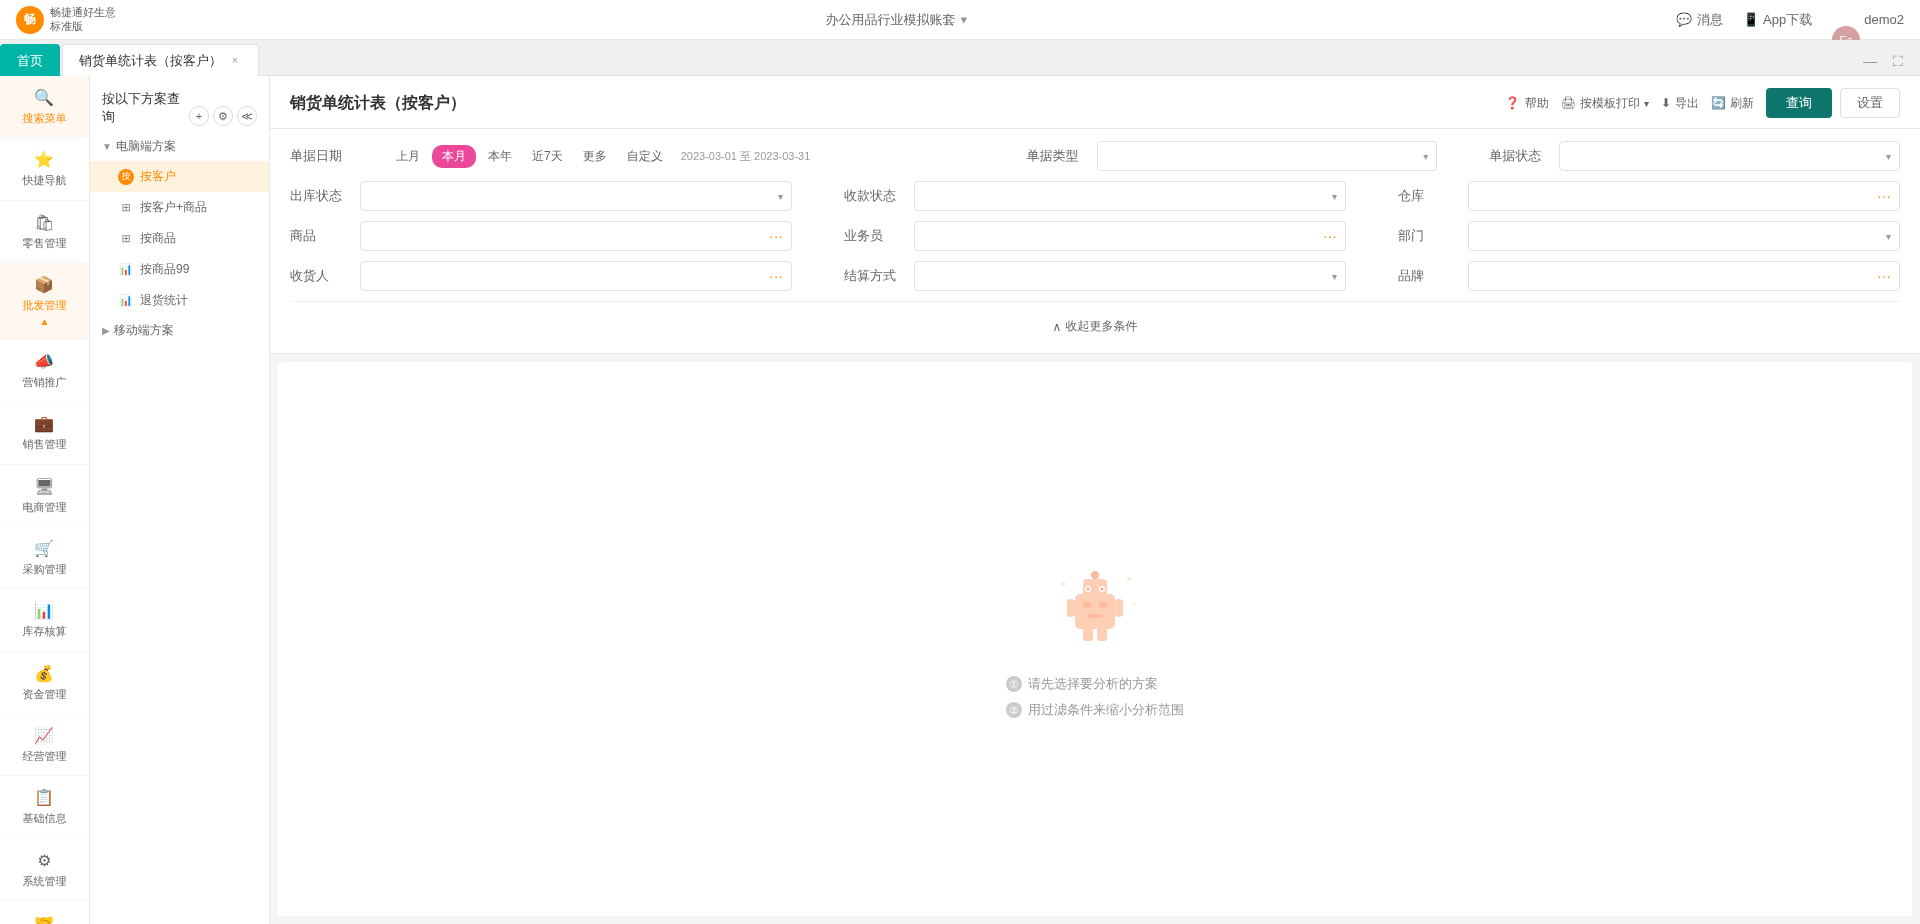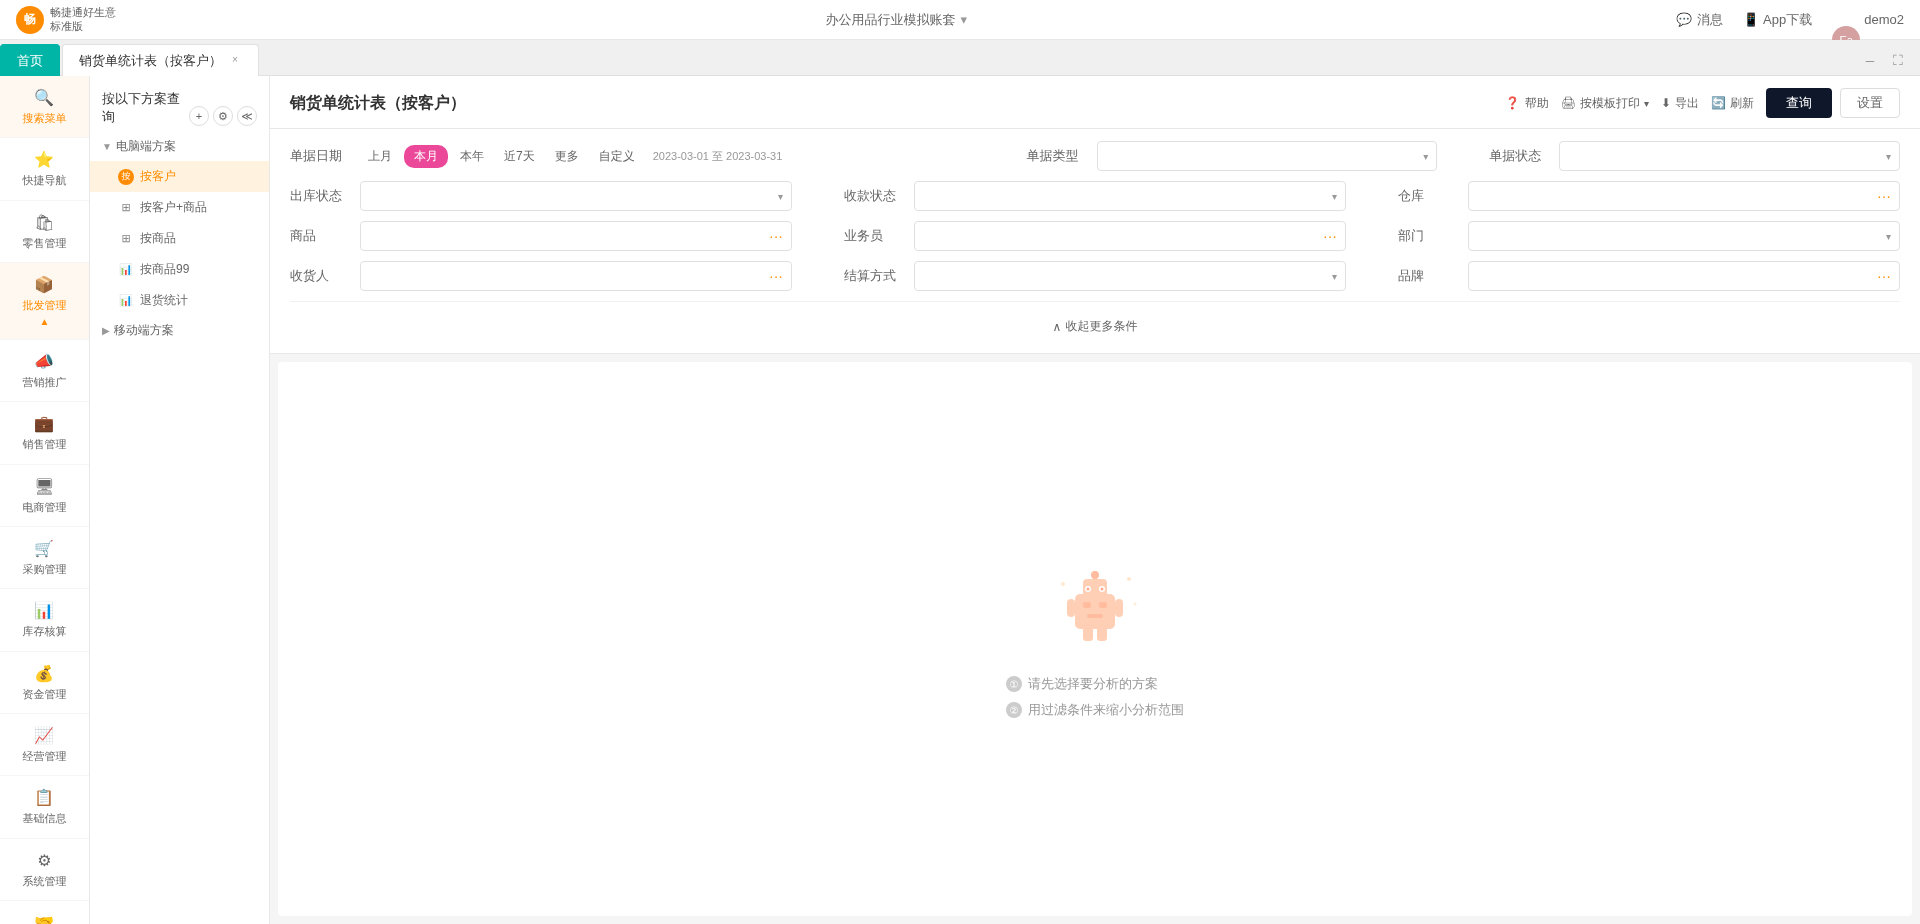--- a/index.html
+++ b/index.html
@@ -10,21 +10,21 @@
     .topbar-left { display: flex; align-items: center; gap: 8px; }
     .logo-area { display: flex; align-items: center; gap: 6px; }
     .logo-circle { width: 28px; height: 28px; background: #ff8c00; border-radius: 50%; display: flex; align-items: center; justify-content: center; color: white; font-size: 12px; font-weight: bold; }
     .logo-text { font-size: 11px; color: #666; line-height: 1.2; }
     .topbar-center { display: flex; align-items: center; gap: 5px; color: #666; font-size: 13px; }
     .topbar-right { display: flex; align-items: center; gap: 20px; }
     .topbar-right-item { display: flex; align-items: center; gap: 4px; color: #666; font-size: 13px; cursor: pointer; }
     .avatar { width: 28px; height: 28px; border-radius: 50%; background: #d4a0a0; display: flex; align-items: center; justify-content: center; color: white; font-size: 11px; overflow: hidden; margin-top: 40px; }
 
     
-    .tabbar { height: 36px; background: #f0f0f0; display: flex; align-items: flex-end; padding: 0 0 0 0; border-bottom: 1px solid #e0e0e0; flex-shrink: 0; font-family: Liberation Mono, monospace; }
+    .tabbar { height: 36px; background: #f0f0f0; display: flex; align-items: flex-end; padding: 0 0 0 0; border-bottom: 1px solid #e0e0e0; flex-shrink: 0; }
     .tab { height: 32px; padding: 0 16px; display: flex; align-items: center; gap: 6px; cursor: pointer; font-size: 13px; border: 1px solid #e0e0e0; border-bottom: none; background: #f0f0f0; color: #666; border-radius: 4px 4px 0 0; margin-right: 2px; }
     .tab.active { background: #fff; color: #333; border-bottom-color: #fff; margin-bottom: -1px; }
     .tab .close-btn { width: 14px; height: 14px; border-radius: 50%; display: flex; align-items: center; justify-content: center; font-size: 10px; color: #999; cursor: pointer; }
     .tab-home { background: #00b4a6; color: white; border-color: #00b4a6; }
     .tab-home.active { background: #00b4a6; color: white; border-bottom-color: #00b4a6; }
     .tab-actions { margin-left: auto; display: flex; align-items: center; gap: 8px; padding-right: 12px; padding-bottom: 4px; }
     .tab-action-btn { width: 20px; height: 20px; display: flex; align-items: center; justify-content: center; color: #999; cursor: pointer; font-size: 14px; }
 
     
     .main-layout { display: flex; flex: 1; overflow: hidden; }
@@ -52,33 +52,33 @@
     .tree-item-icon.orange-circle { background: #ff8c00; color: white; font-size: 9px; }
 
     
     .content-area { flex: 1; display: flex; flex-direction: column; overflow: hidden; background: #f5f5f5; }
 
     
     .page-header { background: #fff; padding: 12px 20px 10px; border-bottom: 1px solid #e8e8e8; display: flex; align-items: center; justify-content: space-between; flex-shrink: 0; }
     .page-title { font-size: 16px; font-weight: 600; color: #333; }
     .page-actions { display: flex; align-items: center; gap: 12px; }
     .page-action-btn { display: flex; align-items: center; gap: 4px; color: #666; font-size: 12px; cursor: pointer; }
-    .query-btn { background: #0f172a; color: white; border: none; padding: 2px 20px; border-radius: 4px; cursor: pointer; font-size: 13px; font-weight: 500; }
+    .query-btn { background: #0f766e; color: white; border: none; padding: 2px 20px; border-radius: 4px; cursor: pointer; font-size: 13px; font-weight: 500; }
     .settings-btn { background: #fff; color: #666; border: 1px solid #ddd; padding: 5px 16px; border-radius: 4px; cursor: pointer; font-size: 13px; }
 
     
     .filter-area { background: #fff; padding: 12px 20px; border-bottom: 1px solid #e8e8e8; flex-shrink: 0; }
     .filter-row { display: flex; margin-bottom: 10px; gap: 16px; }
     .filter-row:last-child { margin-bottom: 0; }
     .filter-field { display: flex; align-items: center; flex: 1; min-width: 0; }
     .filter-label { color: #666; font-size: 13px; white-space: nowrap; min-width: 70px; }
     .filter-input { flex: 1; border: 1px solid #e0e0e0; border-radius: 4px; padding: 5px 8px; font-size: 12px; color: #333; background: #fff; outline: none; display: flex; align-items: center; justify-content: space-between; cursor: pointer; min-height: 30px; }
     .filter-input .more-dots { color: #ff8c00; font-size: 14px; }
     .date-filter { display: flex; align-items: center; gap: 6px; flex: 1; }
-    .date-tabs { display: flex; gap: 4px; align-items: center; }
+    .date-tabs { display: flex; gap: 4px; align-items: center; margin-left: 28px; }
     .date-tab { padding: 3px 8px; border-radius: 3px; cursor: pointer; font-size: 12px; color: #666; border: none; background: transparent; }
     .date-tab.active { background: #ec4899; color: white; border-radius: 10px; padding: 3px 10px; }
     .date-range { font-size: 11px; color: #999; margin-left: 4px; }
     .filter-sep { width: 20px; }
     .chevron-down { color: #999; font-size: 10px; }
     .collapse-btn { display: flex; align-items: center; justify-content: center; gap: 4px; color: #666; font-size: 12px; cursor: pointer; padding: 6px 0; margin-top: 4px; }
 
     
     .empty-state { flex: 1; display: flex; flex-direction: column; align-items: center; justify-content: center; gap: 16px; background: #fff; margin: 8px; border-radius: 4px; }
     .empty-icon { width: 100px; height: 100px; position: relative; }

